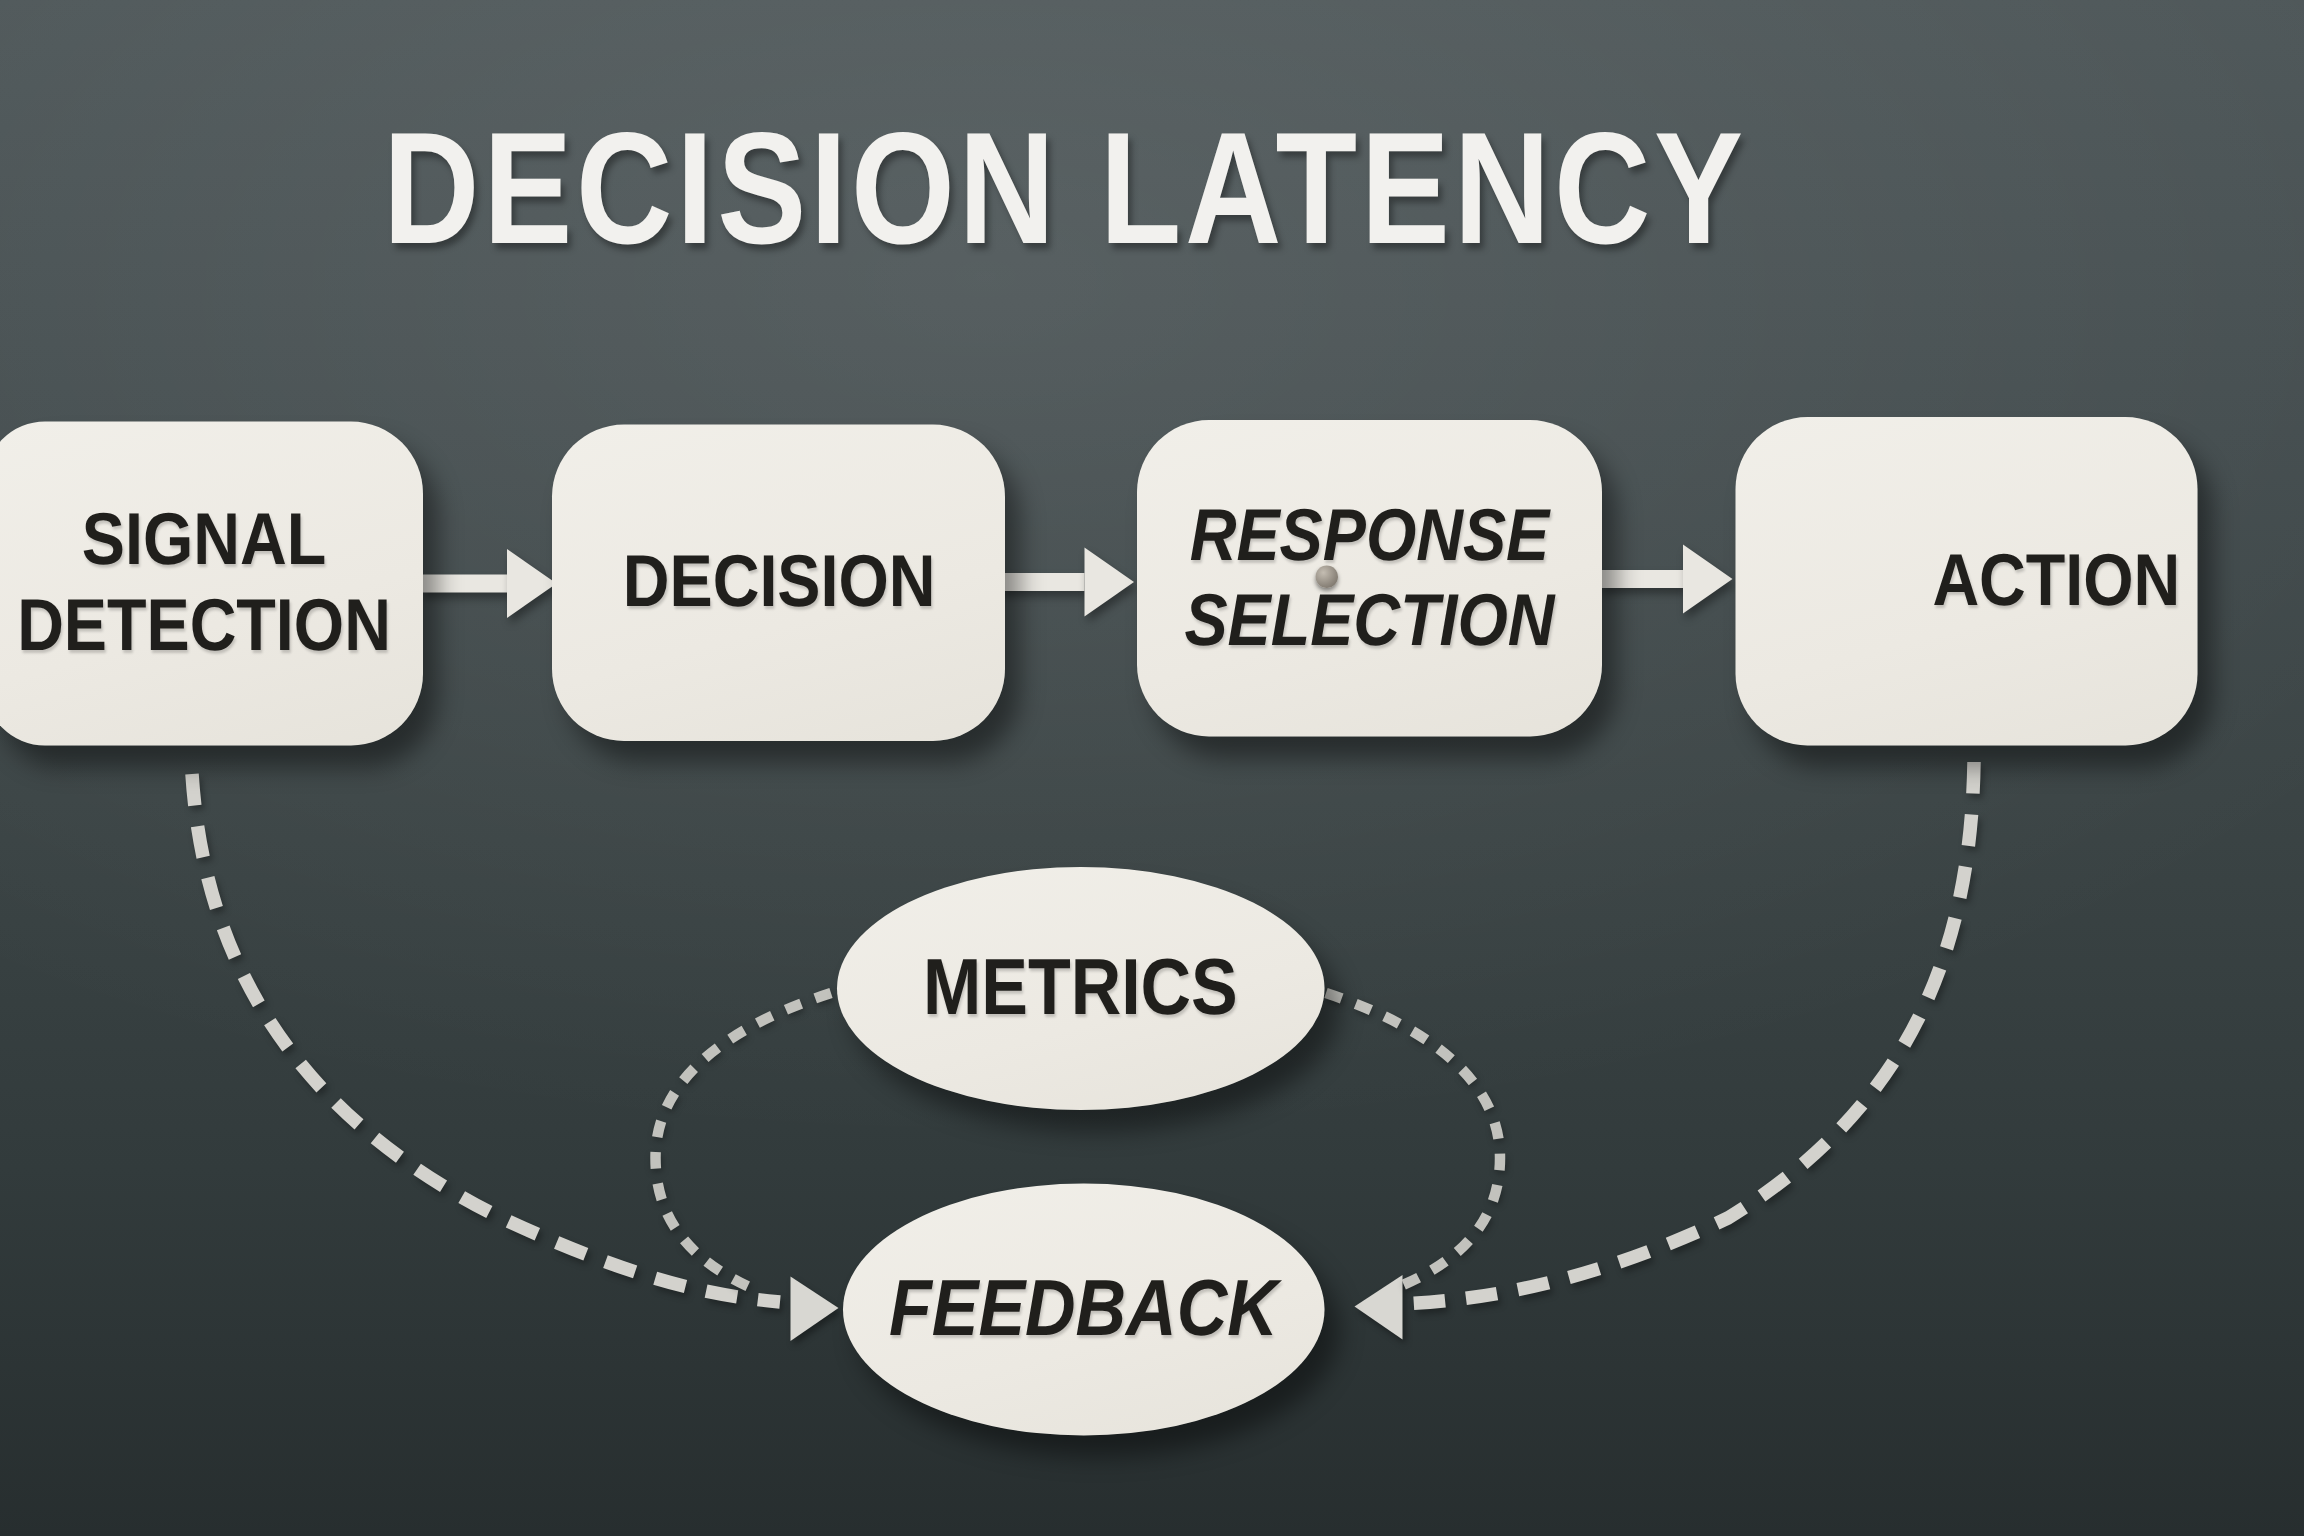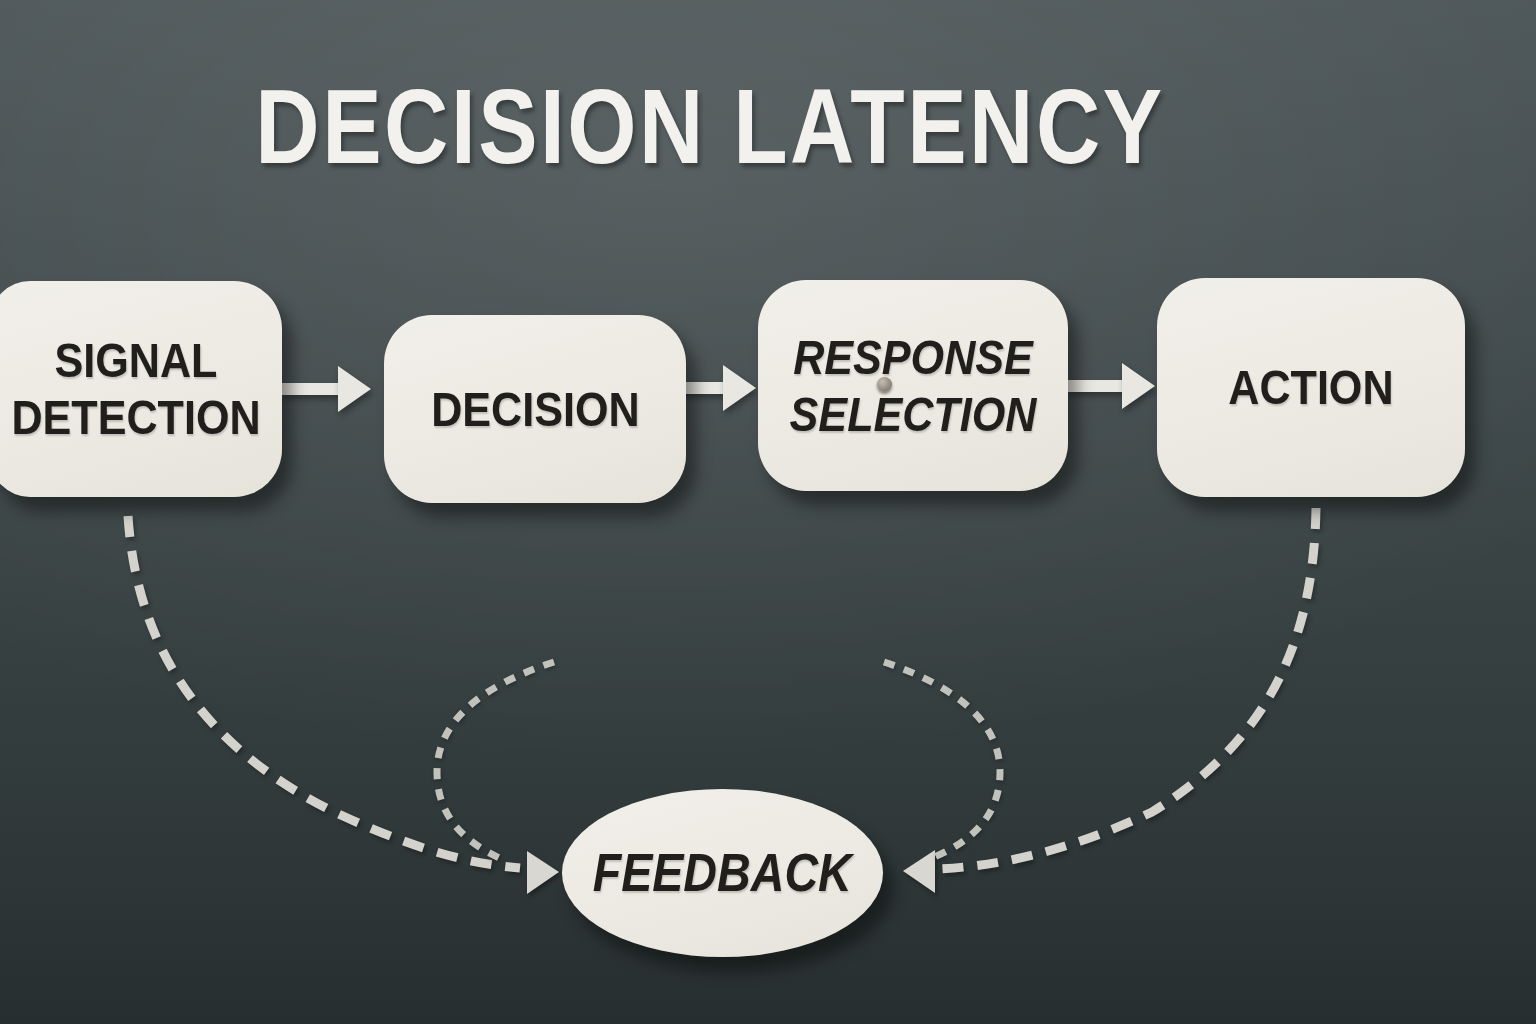--- a/index.html
+++ b/index.html
@@ -31,23 +31,23 @@
   .rect{border-radius:48px;}
   .oval{border-radius:50%;}
   .node .lbl{
     transform:scaleX(0.88);transform-origin:50% 50%;
     line-height:1.16;
     text-shadow:1px 2px 2px rgba(0,0,0,0.18);
   }
   .rect .lbl{font-size:49px;}
   .oval .lbl{font-size:53px;white-space:nowrap;}
   #node-signal-detection{left:-10px;top:281px;width:292px;height:216px;border-top-left-radius:40px;border-bottom-left-radius:40px;}
-  #node-decision{left:384px;top:283px;width:302px;height:188px;margin-top:32px;}
+  #node-decision{left:368px;top:283px;width:302px;height:211px;}
   #node-response-selection{left:758px;top:280px;width:310px;height:211px;font-style:italic;}
-  #node-action{left:1157px;top:278px;width:308px;height:219px;}
+  #node-action{left:1157px;top:278px;width:308px;height:219px;justify-content:flex-end;}
   #node-metrics{left:558px;top:578px;width:325px;height:162px;}
   #node-feedback{left:562px;top:789px;width:321px;height:168px;font-style:italic;}
   .connectors{position:absolute;left:0;top:0;width:1536px;height:1024px;}
   .solid-arrow{fill:#e9e7e1;filter:drop-shadow(2px 4px 3px rgba(0,0,0,0.35));}
   .dash-main{stroke:#d3d2cd;stroke-width:9;fill:none;stroke-dasharray:21 14;filter:drop-shadow(2px 3px 2px rgba(0,0,0,0.3));}
   .dash-loop{stroke:#c2c2bd;stroke-width:7;fill:none;stroke-dasharray:11 10;filter:drop-shadow(1px 2px 2px rgba(0,0,0,0.3));}
   .dash-head{fill:#d8d7d2;filter:drop-shadow(2px 3px 2px rgba(0,0,0,0.35));}
   .pin{
     position:absolute;left:877px;top:377px;width:15px;height:15px;border-radius:50%;
     background:radial-gradient(circle at 35% 32%,#c4bdb2,#8d867c 62%,#6e675e 100%);
@@ -102,18 +102,21 @@
   <div id="node-response-selection" class="node rect">
     <span class="lbl">RESPONSE SELECTION</span>
   </div>
 
   <div id="node-action" class="node rect">
     <span class="lbl">ACTION</span>
   </div>
 
   <div class="pin"></div>
 
+  <div id="node-metrics" class="node oval">
+    <span class="lbl">METRICS</span>
+  </div>
 
   <div id="node-feedback" class="node oval">
     <span class="lbl">FEEDBACK</span>
   </div>
 
 </div>
 
 </body></html>

